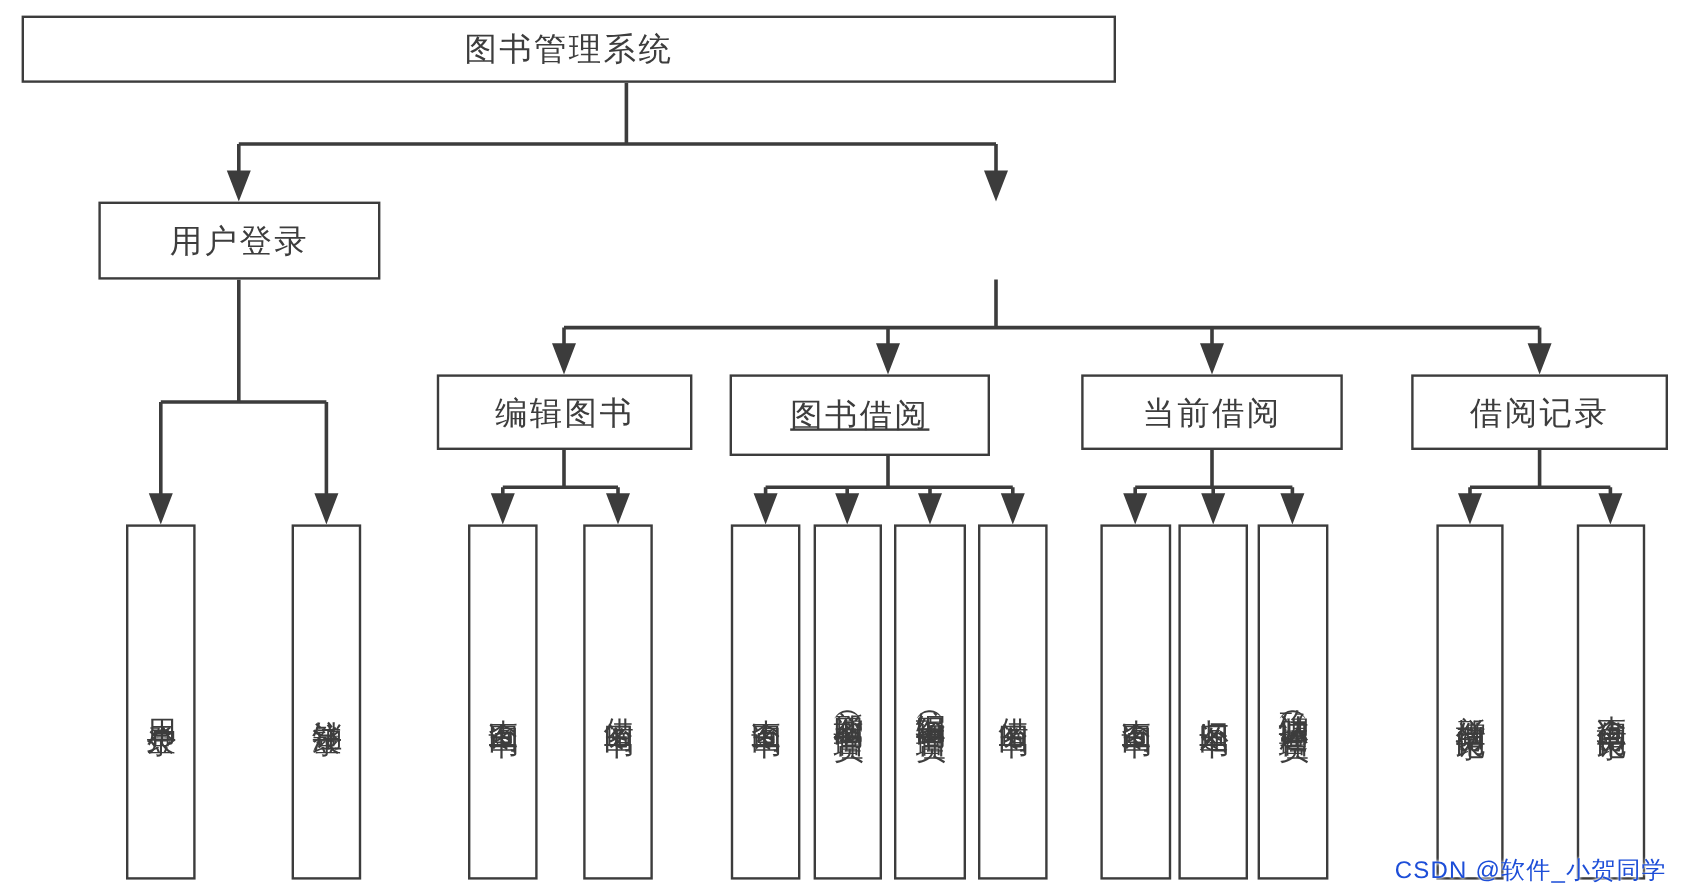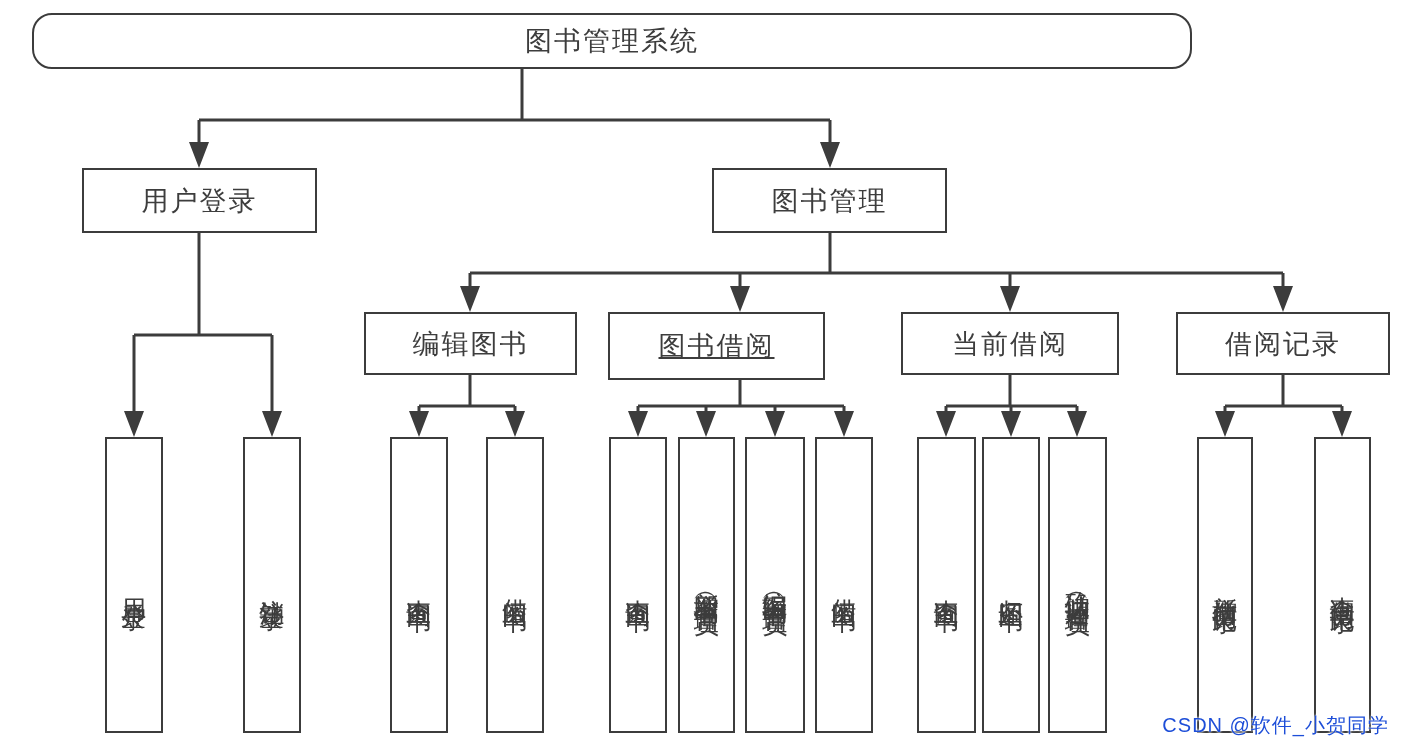--- a/index.html
+++ b/index.html
@@ -79,24 +79,23 @@
       M696 411 L716 411 L706 437 Z
       M765 411 L785 411 L775 437 Z
       M834 411 L854 411 L844 437 Z
       M936 411 L956 411 L946 437 Z
       M1001 411 L1021 411 L1011 437 Z
       M1067 411 L1087 411 L1077 437 Z
       M1215 411 L1235 411 L1225 437 Z
       M1332 411 L1352 411 L1342 437 Z"></path>
   </svg>
 
-  <div class="box" style="left:32px;top:13px;width:1160px;height:56px;border-radius:20px;">图书管理系统</div>
+  <div class="box" style="left:18px;top:13px;width:912px;height:56px;">图书管理系统</div>
 
   <div class="box" style="left:82px;top:168px;width:235px;height:65px;">用户登录</div>
-  <div class="box" style="left:712px;top:168px;width:235px;height:65px;">图书管理</div>
 
   <div class="box" style="left:364px;top:312px;width:213px;height:63px;">编辑图书</div>
   <div class="box" style="left:608px;top:312px;width:217px;height:68px;text-decoration:underline;">图书借阅</div>
   <div class="box" style="left:1176px;top:312px;width:214px;height:63px;">借阅记录</div>
   <div class="box" style="left:901px;top:312px;width:218px;height:63px;">当前借阅</div>
 
   <div class="box leaf" style="left:105px;top:437px;width:58px;height:296px;">用户登录</div>
   <div class="box leaf" style="left:243px;top:437px;width:58px;height:296px;">注销登录</div>
 
   <div class="box leaf" style="left:390px;top:437px;width:58px;height:296px;">查询图书</div>

